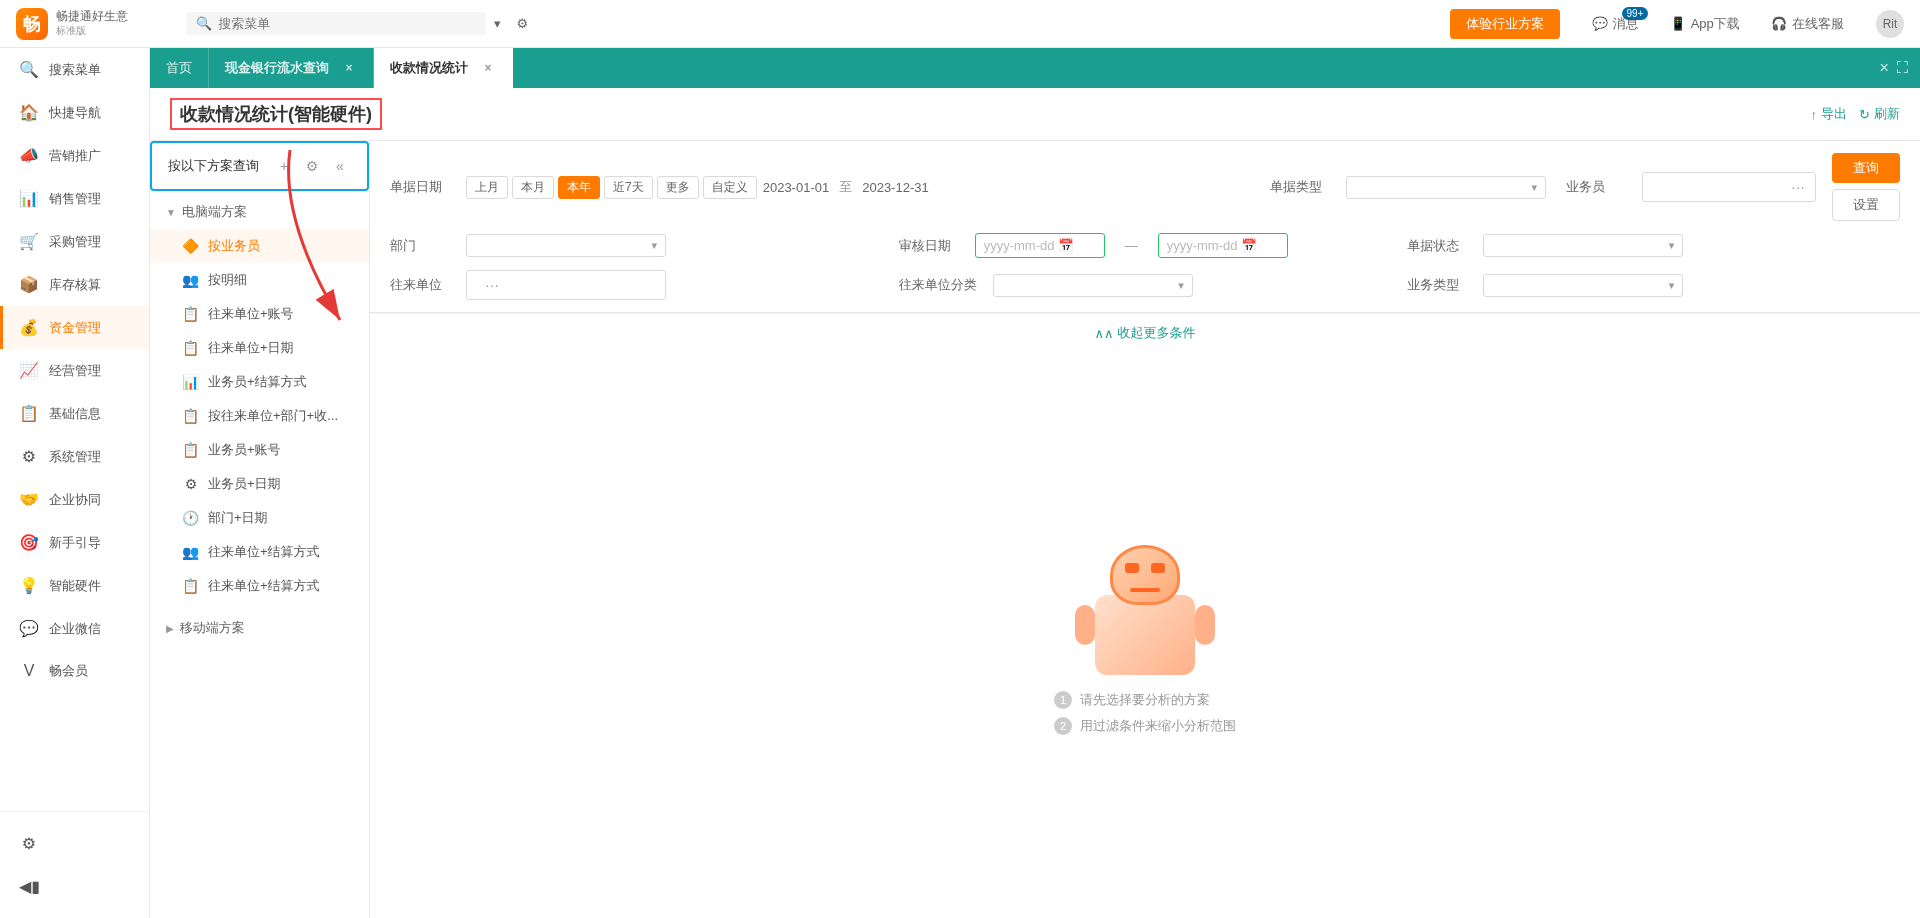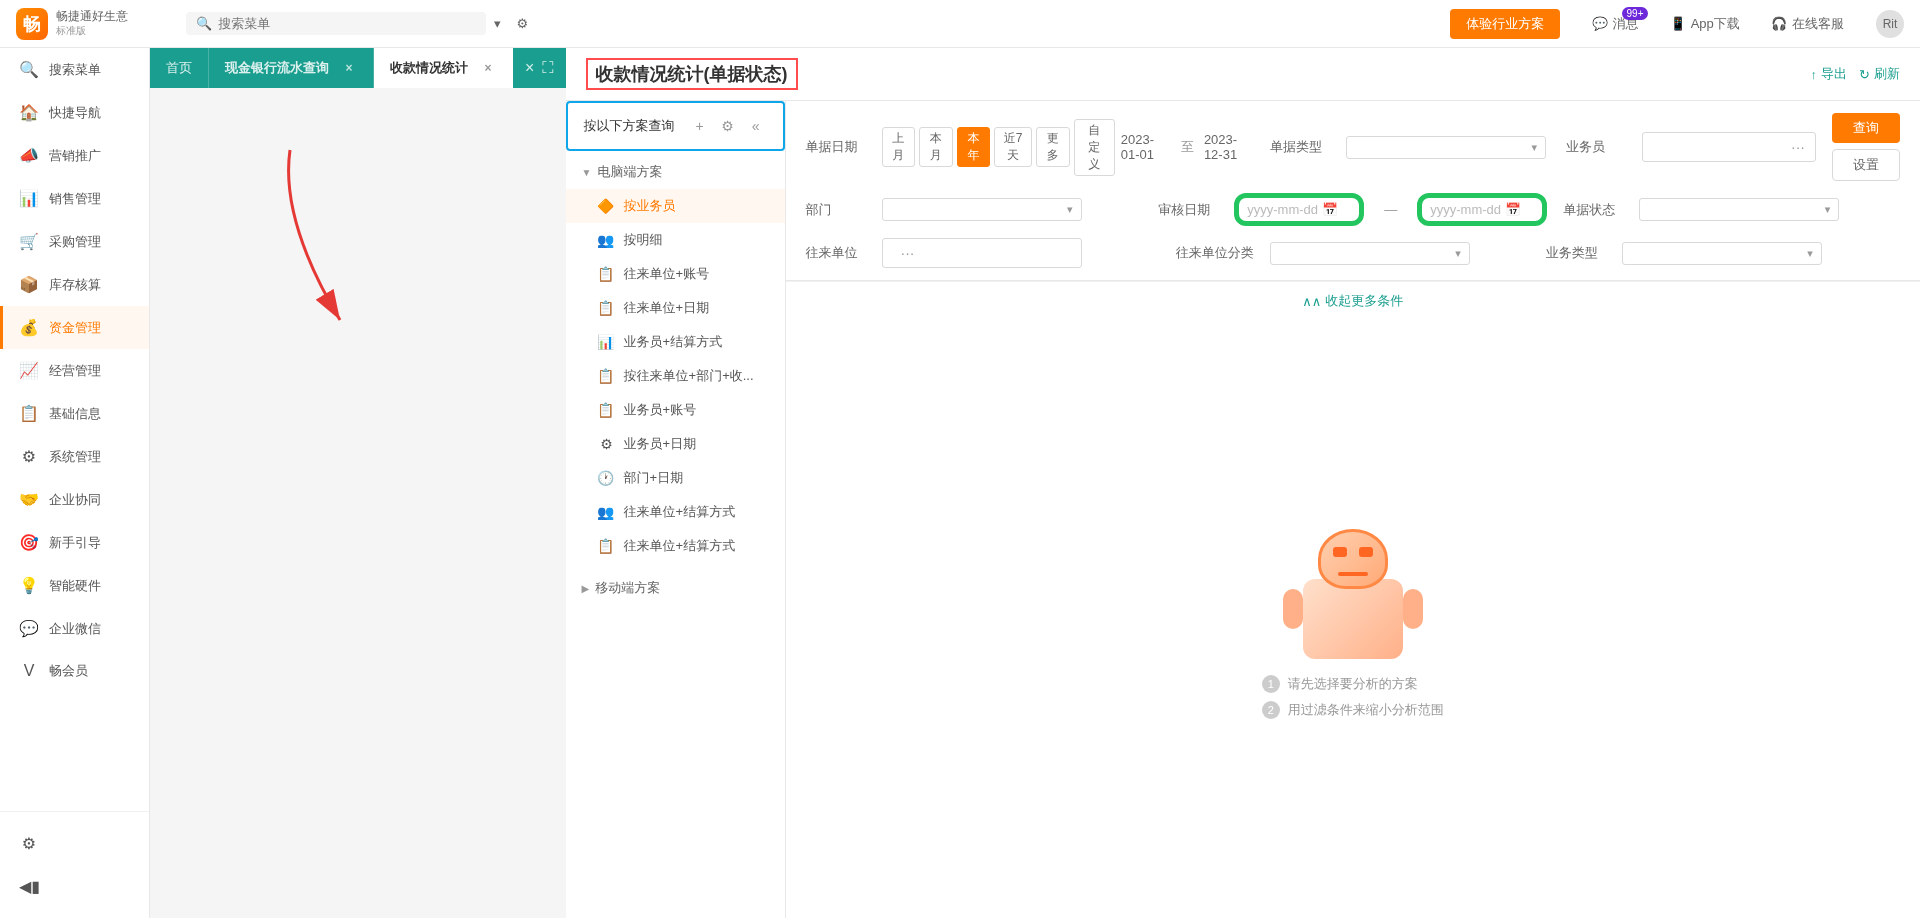--- a/index.html
+++ b/index.html
@@ -57,21 +57,21 @@
       background: #ff7a00; color: white;
       border: none; border-radius: 4px;
       padding: 6px 16px; font-size: 13px; cursor: pointer;
     }
 
     .header-action {
       display: flex; align-items: center; gap: 4px;
       color: #666; cursor: pointer; font-size: 13px; position: relative;
     }
     .badge {
-      background: #6d28d9; color: white;
+      background: #0369a1; color: white;
       border-radius: 10px; font-size: 10px;
       padding: 1px 5px; position: absolute;
       top: -8px; right: -10px; min-width: 20px; text-align: center;
     }
     .user-avatar {
       width: 28px; height: 28px; border-radius: 50%;
       background: #e0e0e0; display: flex; align-items: center; justify-content: center;
       font-size: 12px; color: #666;
     }
 
@@ -96,21 +96,21 @@
       margin-top: auto;
       border-top: 1px solid #f0f0f0;
       padding: 10px 0;
     }
 
     
     .main-content {
       margin-left: 150px;
       margin-top: 48px;
       height: calc(918px - 48px);
-      display: flex; flex-direction: row;
+      display: flex; flex-direction: column;
     }
 
     
     .tab-bar {
       background: #1a9e8f;
       display: flex; align-items: center;
       height: 40px; padding: 0;
       flex-shrink: 0;
     }
     .tab-item {
@@ -241,21 +241,21 @@
     .filter-select {
       display: flex; align-items: center; gap: 4px;
       border: 1px solid #d9d9d9; border-radius: 3px;
       padding: 4px 8px; background: #fff; cursor: pointer;
       color: #666; font-size: 13px; flex: 1; max-width: 200px;
       justify-content: space-between;
     }
 
     .date-picker-input {
       display: flex; align-items: center; gap: 4px;
-      border: 5px solid #22c55e; border-radius: 12px;
+      border: 1px solid #22c55e; border-radius: 3px;
       padding: 4px 8px; background: #fff;
       color: #bbb; font-size: 13px; width: 130px;
     }
 
     .filter-actions {
       display: flex; flex-direction: column; gap: 6px; margin-left: auto;
     }
     .query-btn {
       background: #ff7a00; color: #fff;
       border: none; border-radius: 4px;
@@ -452,21 +452,21 @@
     </div>
     <div class="tab-bar-right">
       <button class="tab-bar-btn">×</button>
       <button class="tab-bar-btn">⛶</button>
     </div>
   </div>
 
   <div class="page-area">
 
     <div class="page-header">
-      <div class="page-title">收款情况统计(单据状态)</div>
+      <div class="page-title">收款情况统计(智能硬件)</div>
       <div class="page-actions">
         <button class="action-btn">
           <span>↑</span>
           <span>导出</span>
         </button>
         <button class="action-btn">
           <span>↻</span>
           <span>刷新</span>
         </button>
       </div>

